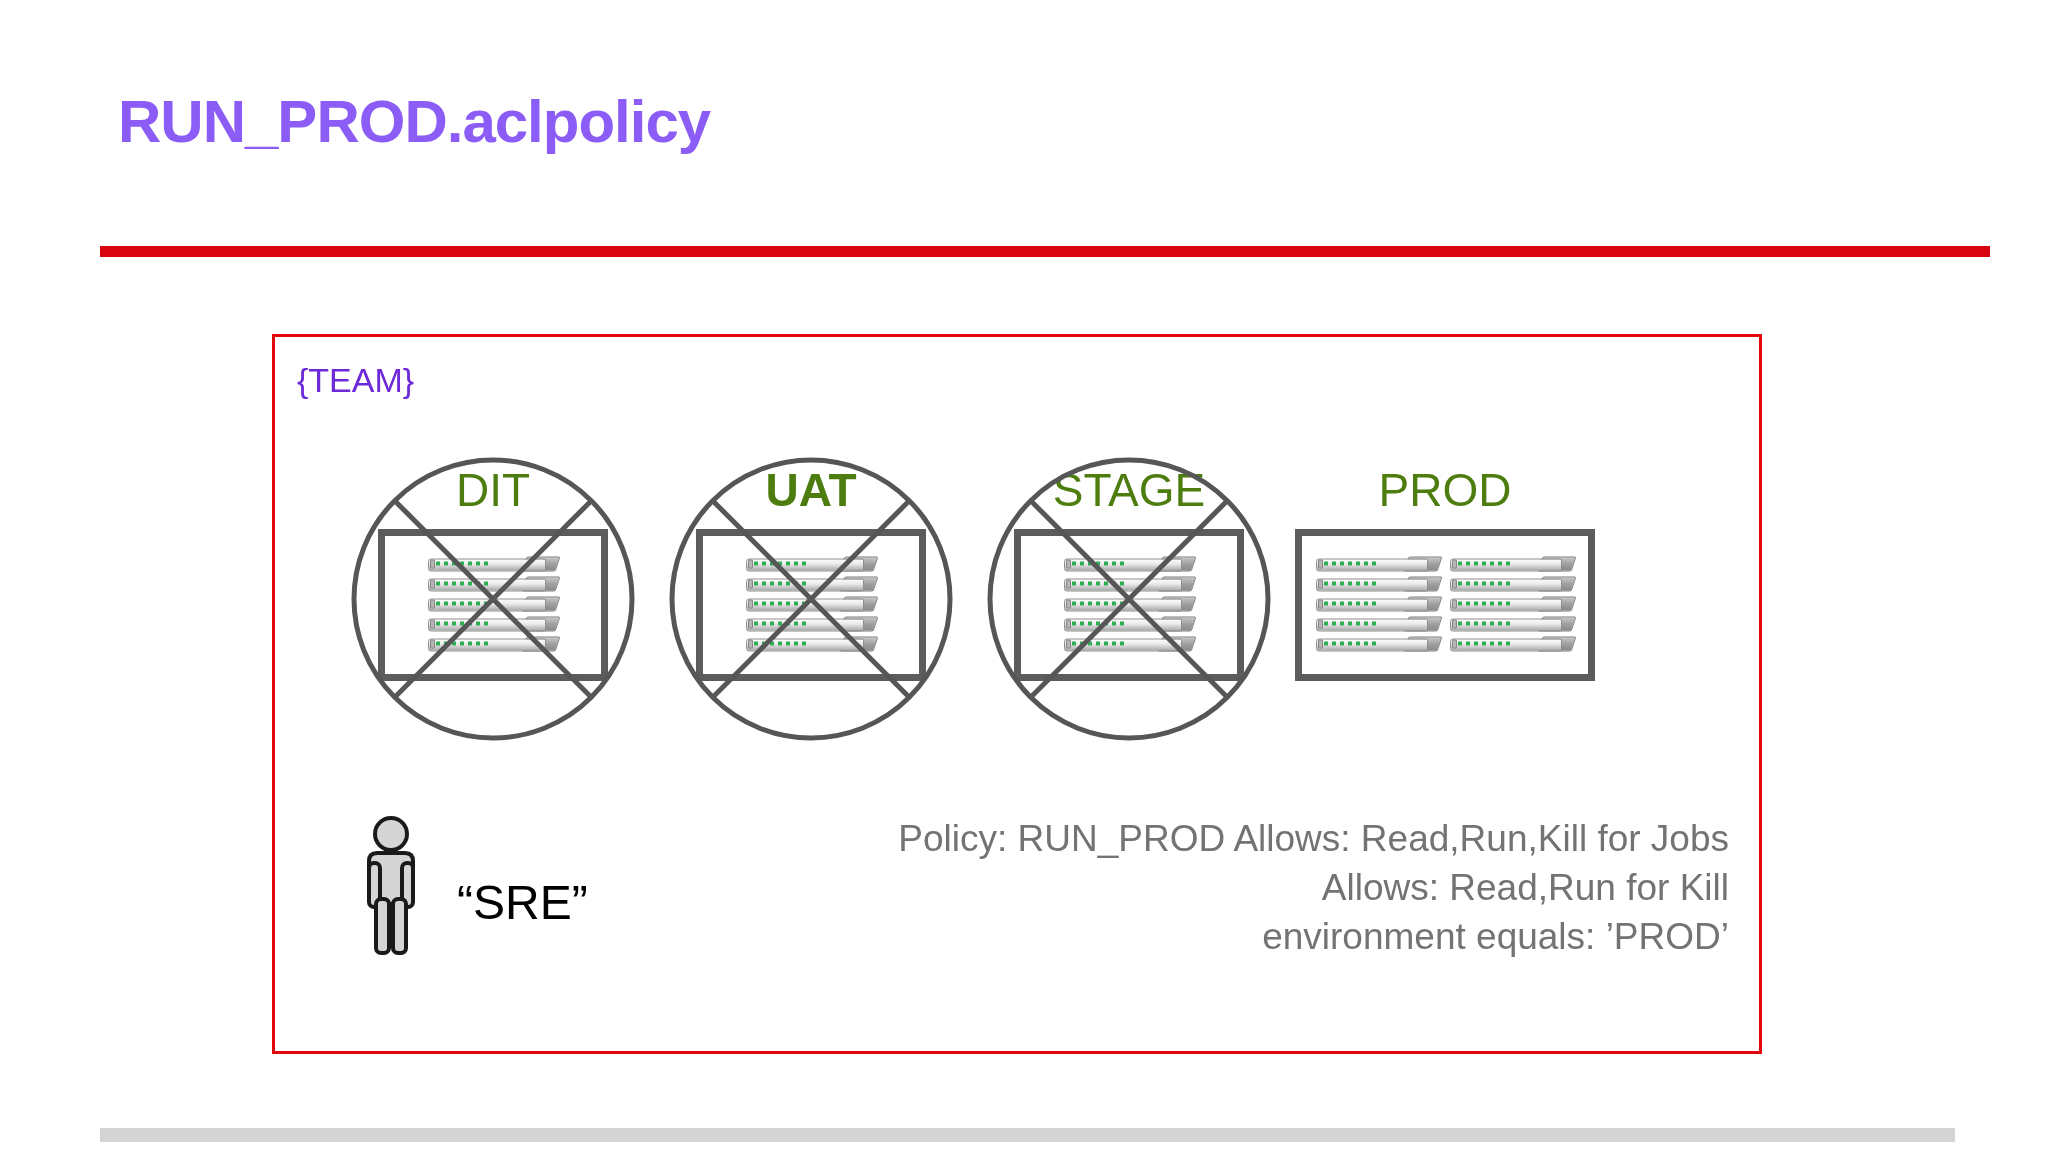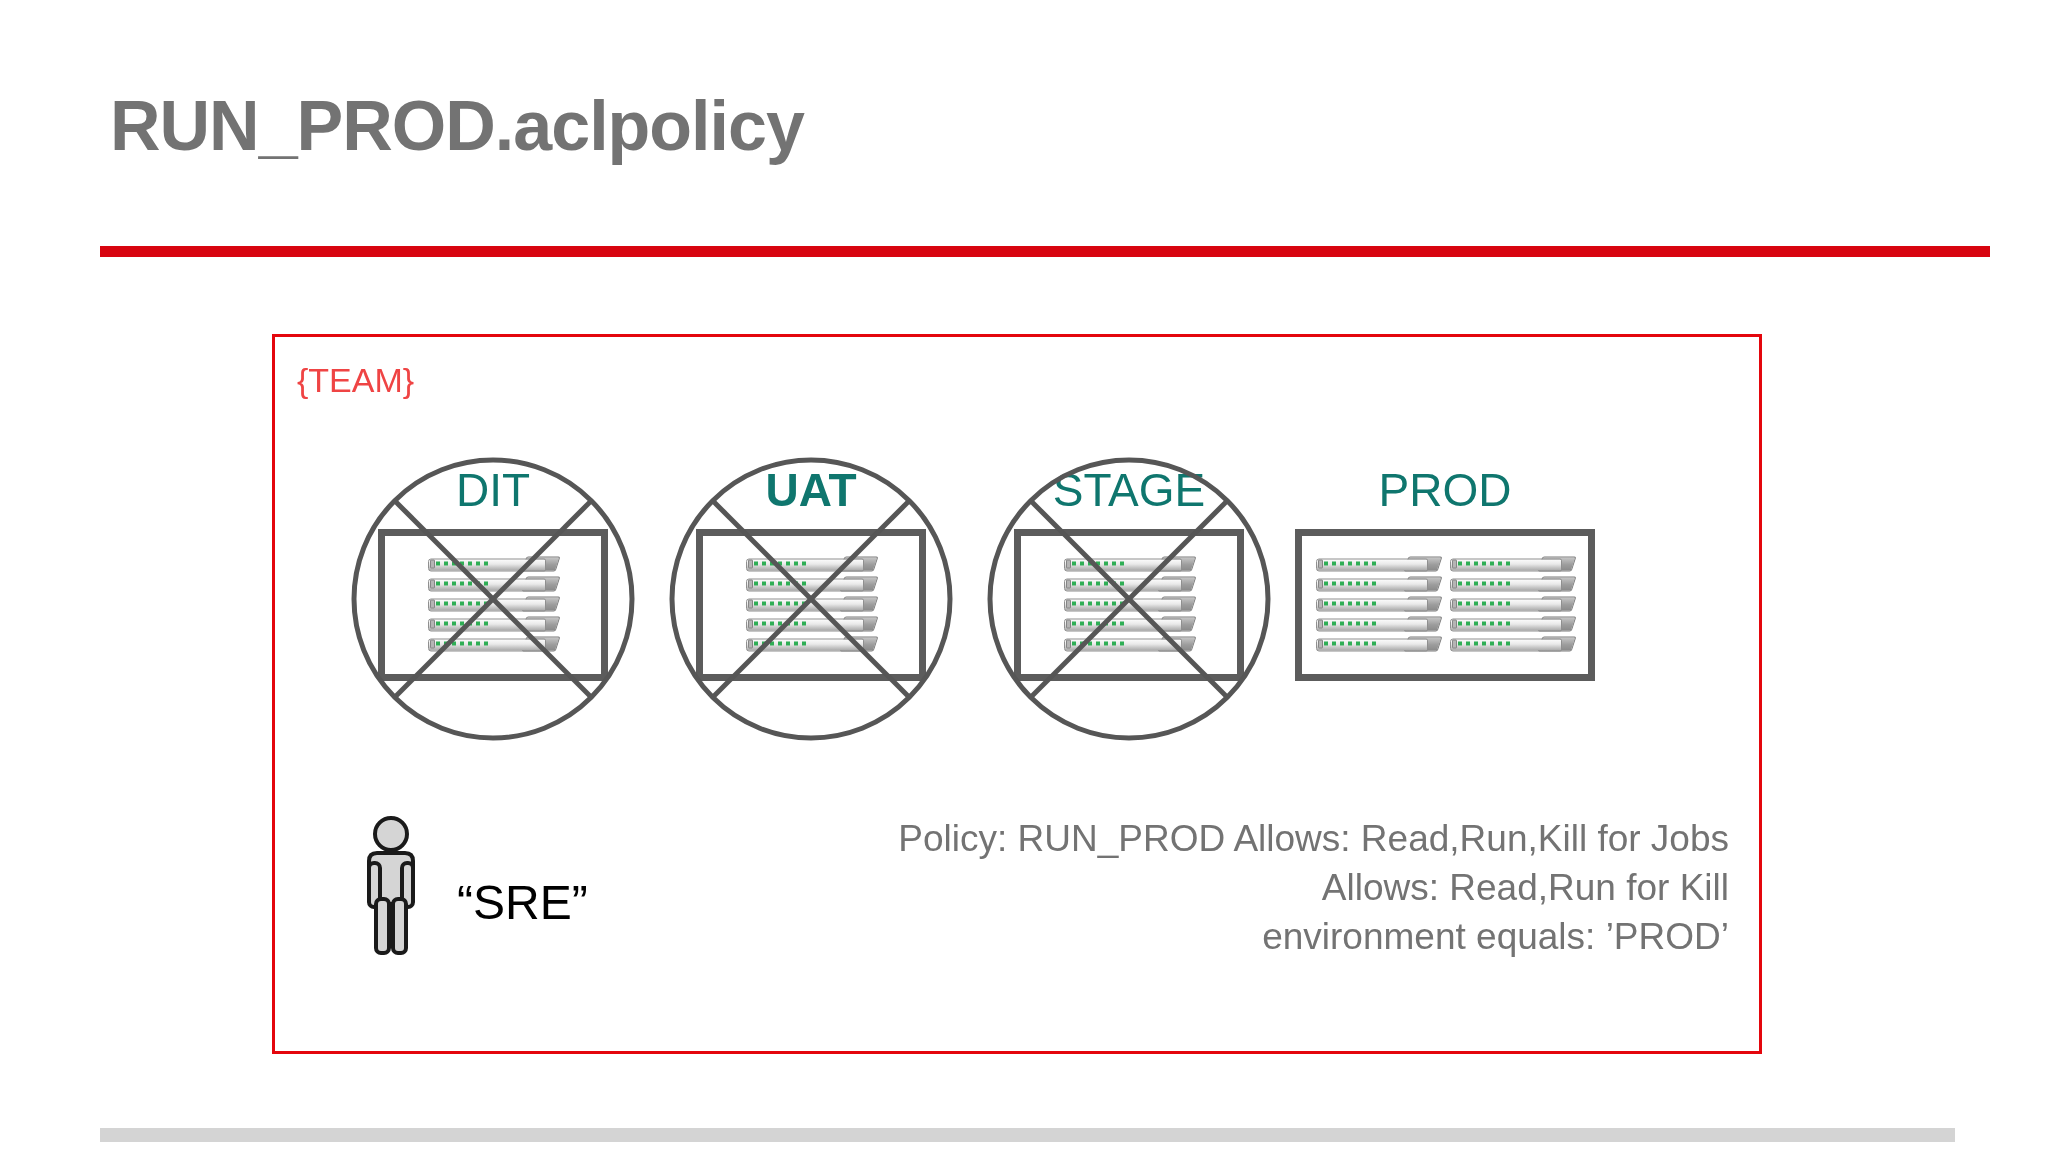--- a/index.html
+++ b/index.html
@@ -12,25 +12,25 @@
     height: 1152px;
     position: relative;
     overflow: hidden;
     font-family: "Liberation Sans", sans-serif;
     -webkit-font-smoothing: antialiased;
   }
 
   
   #slide-title {
     position: absolute;
-    left: 110px;
+    left: 118px;
     top: 90px;
-    font-size: 70px;
+    font-size: 60px;
     font-weight: bold;
-    color: #737373;
+    color: #8b5cf6;
     letter-spacing: -1px;
     white-space: nowrap;
     line-height: 1.05;
   }
   #title-rule {
     position: absolute;
     left: 100px;
     top: 246px;
     width: 1890px;
     height: 11px;
@@ -46,21 +46,21 @@
     height: 720px;
     border: 3px solid #E4060D;
     box-sizing: border-box;
     background: #ffffff;
   }
   #team-label {
     position: absolute;
     left: 22px;
     top: 24px;
     font-size: 34px;
-    color: #ef4444;
+    color: #6d28d9;
     white-space: nowrap;
   }
 
   
   .env-row {
     position: absolute;
     left: 0;
     top: 112px;
     width: 100%;
     height: 300px;
@@ -76,21 +76,21 @@
   .env-stage { left: 694px; }
   .env-prod  { left: 1010px; text-decoration: underline; }
 
   .env-name {
     position: absolute;
     top: 18px;
     left: 0;
     width: 100%;
     text-align: center;
     font-size: 46px;
-    color: #0f766e;
+    color: #4d7c0f;
     line-height: 1;
     z-index: 4;
     white-space: nowrap;
   }
   .env-prod .env-name { font-size: 46px; }
 
   
   .rack {
     position: absolute;
     left: 50%;

